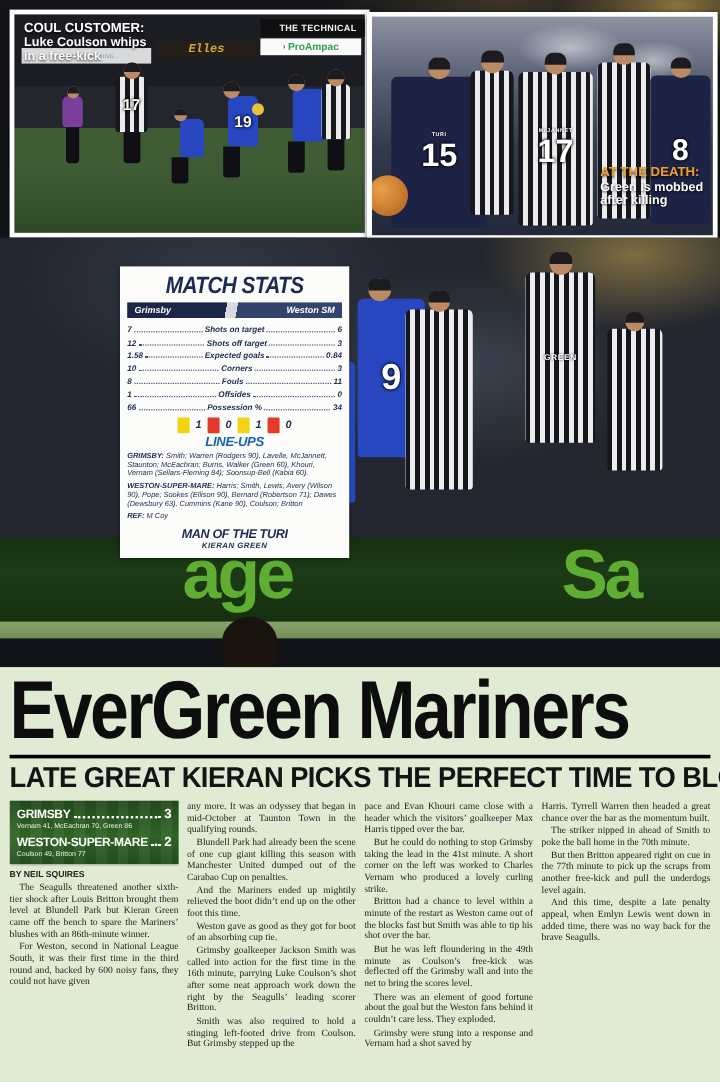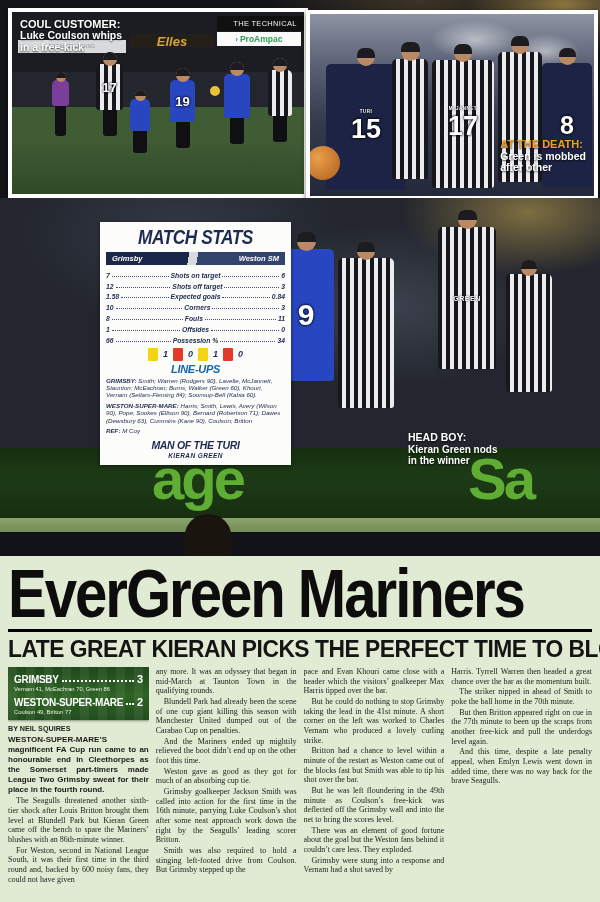--- a/index.html
+++ b/index.html
@@ -13,34 +13,34 @@
       radial-gradient(160px 120px at 2% 60%, #2a2c33, rgba(0,0,0,0) 70%),
       #141519;}
   .p-photo{position:absolute;border:4px solid #fff;box-shadow:0 2px 5px rgba(0,0,0,.6);overflow:hidden;box-sizing:border-box;}
   .cap{position:absolute;color:#fff;font-weight:bold;line-height:1.12;text-shadow:0 1px 2px rgba(0,0,0,.8);}
   .cap .t{display:block;font-size:11px;}
   .cap .l{display:block;font-size:10.5px;}
 
   
   .photo-left{left:8px;top:8px;width:300px;height:190px;background:linear-gradient(#1b1d22 0 33%,#23262c 33% 52%,#3f5c35 52% 70%,#2e4a27 100%);}
   .adboard{position:absolute;display:flex;align-items:center;justify-content:center;white-space:nowrap;overflow:hidden;}
-  .ad1{left:205px;top:4px;width:96px;height:15px;background:#101010;color:#f2f2f2;font-weight:normal;font-size:7.5px;letter-spacing:.3px;align-items:center;}
+  .ad1{left:205px;top:4px;width:96px;height:15px;background:#101010;color:#f2f2f2;font-weight:bold;font-size:7.5px;letter-spacing:.3px;align-items:center;}
   .ad2{left:205px;top:20px;width:84px;height:14px;background:#fafafa;color:#2e9e4f;font-weight:bold;font-size:8.5px;}
   .ad2 .chev{color:#1d6fb8;margin-right:2px;font-size:7px;}
-  .ad3{left:118px;top:22px;width:84px;height:14px;background:#241f19;color:#d4a43c;font-style:italic;font-family:Liberation Sans, sans-serif;font-weight:bold;font-size:13px;}
+  .ad3{left:118px;top:22px;width:84px;height:14px;background:#241f19;color:#d4a43c;font-style:italic;font-family:Liberation Mono, monospace;font-weight:bold;font-size:10px;}
   .ad4{left:6px;top:28px;width:108px;height:13px;background:#d8dadc;color:#8a8f94;font-size:4.5px;letter-spacing:.6px;}
 
   
   .fig{position:absolute;}
   .hd{width:14px;height:14px;border-radius:50%;background:#b98a63;margin:0 auto;position:relative;}
   .hd::before{content:"";position:absolute;left:0;right:0;top:0;height:55%;border-radius:7px 7px 0 0;background:#1b1b20;}
   .to{border-radius:5px 5px 3px 3px;margin:-2px auto 0;display:flex;flex-direction:column;align-items:center;justify-content:center;color:#fff;font-weight:bold;}
   .striped{background:repeating-linear-gradient(90deg,#17181d 0 4px,#ececee 4px 8px);}
   .navy{background:#1d2344;}
-  .blue{background:#2746c0;}
+  .blue{background:#2746c0;margin-left:20px;}
   .purple{background:#7b3f9b;}
   .no{text-shadow:0 0 3px #000,0 0 2px #000;}
   .nm{font-size:4.5px;letter-spacing:.5px;text-shadow:0 0 2px #000;}
   .legs{height:26px;width:14px;background:#101014;margin:0 auto;border-radius:0 0 3px 3px;}
   .ball{position:absolute;border-radius:50%;}
 
   
   .photo-right{left:306px;top:10px;width:292px;height:190px;background:linear-gradient(#8d93a2 0%,#5a6175 28%,#333a4c 60%,#23283a 100%);}
   .steam{position:absolute;border-radius:50%;background:radial-gradient(rgba(255,255,255,.5),rgba(255,255,255,0) 70%);}
   .photo-right .cap{right:8px;bottom:22px;text-align:left;}
@@ -206,21 +206,21 @@
         <div class="hd" style="width:17px;height:17px"></div>
         <div class="to navy" style="width:50px;height:124px">
           <span class="no" style="font-size:25px">8</span>
         </div>
       </div>
       <div class="ball" style="left:-4px;top:132px;width:34px;height:34px;background:radial-gradient(circle at 35% 35%,#e9a04b,#b05e1d)"></div>
 
       <div class="cap">
         <span class="t t-orange">AT THE DEATH:</span>
         <span class="l">Green is mobbed</span>
-        <span class="l">after other</span>
+        <span class="l">after killing</span>
       </div>
     </div>
 
     <div class="photo-main">
       <div class="sage-band">
         <span class="sage sage-l">age</span>
         <span class="sage sage-r">Sa</span>
       </div>
       <div class="pitch-strip"></div>
       <div class="dark-foot"></div>
@@ -248,25 +248,20 @@
         <div class="to striped" style="width:58px;height:142px">
           <span class="nm" style="font-size:7px">GREEN</span>
         </div>
       </div>
 
       <div class="fig" style="left:506px;top:62px">
         <div class="hd" style="width:16px;height:16px"></div>
         <div class="to striped" style="width:46px;height:118px"></div>
       </div>
 
-      <div class="cap">
-        <span class="t">HEAD BOY:</span>
-        <span class="l">Kieran Green nods</span>
-        <span class="l">in the winner</span>
-      </div>
     </div>
 
     <div class="stats-panel">
       <div class="ms-title">MATCH STATS</div>
       <div class="teambar">
         <span>Grimsby</span>
         <span>Weston SM</span>
       </div>
       <div class="stats-rows">
         <div class="sr">
@@ -354,45 +349,44 @@
           </div>
           <div class="scorers">Vernam 41, McEachran 70, Green 86</div>
           <div class="score-row">
             <span>WESTON-SUPER-MARE</span>
             <span class="sdots"></span>
             <span class="num">2</span>
           </div>
           <div class="scorers" style="margin-bottom:0">Coulson 49, Britton 77</div>
         </div>
         <div class="byline">BY NEIL SQUIRES</div>
-        <p class="intro">WESTON-SUPER-MARE’S magnificent FA Cup run came to an honourable end in Cleethorpes as the Somerset part-timers made League Two Grimsby sweat for their place in the fourth round.</p>
         <p class="para ind">The Seagulls threatened another sixth-tier shock after Louis Britton brought them level at Blundell Park but Kieran Green came off the bench to spare the Mariners’ blushes with an 86th-minute winner.</p>
         <p class="para ind">For Weston, second in National League South, it was their first time in the third round and, backed by 600 noisy fans, they could not have given</p>
       </div>
 
       <div class="col">
-        <p class="para">any more. It was an odyssey that began in mid-March at Taunton Town in the qualifying rounds.</p>
+        <p class="para">any more. It was an odyssey that began in mid-October at Taunton Town in the qualifying rounds.</p>
         <p class="para ind">Blundell Park had already been the scene of one cup giant killing this season with Manchester United dumped out of the Carabao Cup on penalties.</p>
         <p class="para ind">And the Mariners ended up mightily relieved the boot didn’t end up on the other foot this time.</p>
-        <p class="para ind">Weston gave as good as they got for much of an absorbing cup tie.</p>
+        <p class="para ind">Weston gave as good as they got for boot of an absorbing cup tie.</p>
         <p class="para ind">Grimsby goalkeeper Jackson Smith was called into action for the first time in the 16th minute, parrying Luke Coulson’s shot after some neat approach work down the right by the Seagulls’ leading scorer Britton.</p>
         <p class="para ind">Smith was also required to hold a stinging left-footed drive from Coulson. But Grimsby stepped up the</p>
       </div>
 
       <div class="col">
         <p class="para">pace and Evan Khouri came close with a header which the visitors’ goalkeeper Max Harris tipped over the bar.</p>
         <p class="para ind">But he could do nothing to stop Grimsby taking the lead in the 41st minute. A short corner on the left was worked to Charles Vernam who produced a lovely curling strike.</p>
         <p class="para ind">Britton had a chance to level within a minute of the restart as Weston came out of the blocks fast but Smith was able to tip his shot over the bar.</p>
         <p class="para ind">But he was left floundering in the 49th minute as Coulson’s free-kick was deflected off the Grimsby wall and into the net to bring the scores level.</p>
         <p class="para ind">There was an element of good fortune about the goal but the Weston fans behind it couldn’t care less. They exploded.</p>
         <p class="para ind">Grimsby were stung into a response and Vernam had a shot saved by</p>
       </div>
 
       <div class="col">
         <p class="para">Harris. Tyrrell Warren then headed a great chance over the bar as the momentum built.</p>
         <p class="para ind">The striker nipped in ahead of Smith to poke the ball home in the 70th minute.</p>
-        <p class="para ind">But then Britton appeared right on cue in the 77th minute to been up the scraps from another free-kick and pull the underdogs level again.</p>
+        <p class="para ind">But then Britton appeared right on cue in the 77th minute to pick up the scraps from another free-kick and pull the underdogs level again.</p>
         <p class="para ind">And this time, despite a late penalty appeal, when Emlyn Lewis went down in added time, there was no way back for the brave Seagulls.</p>
       </div>
     </div>
   </div>
 
 </div>
 
 </body></html>

